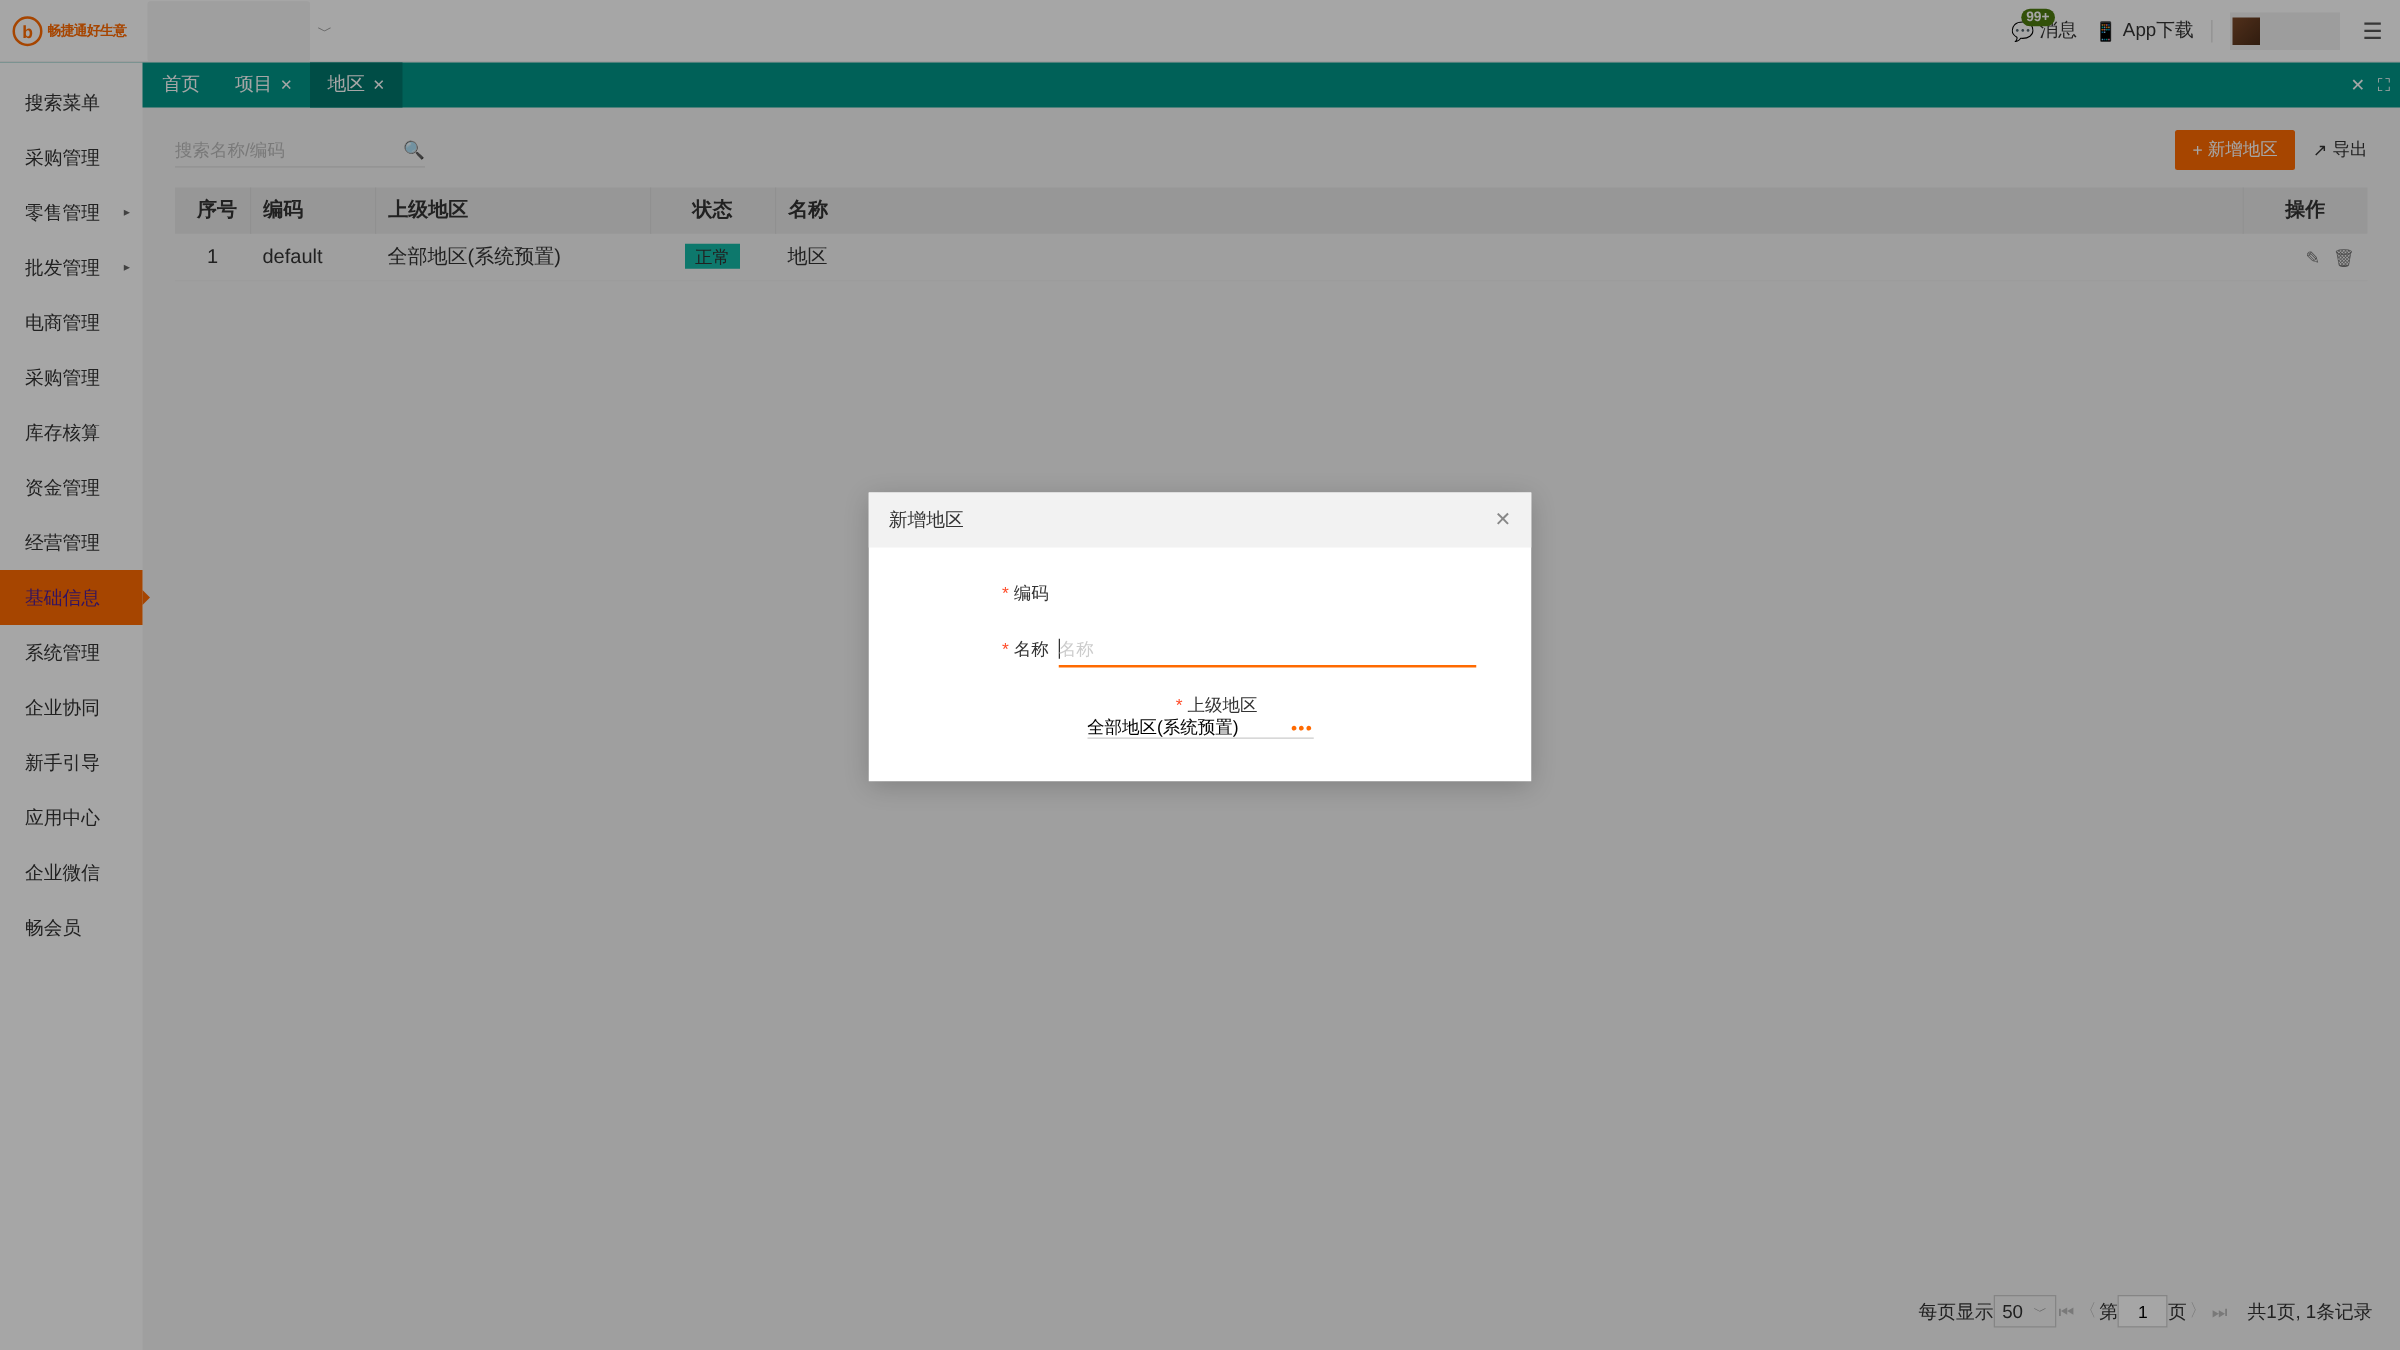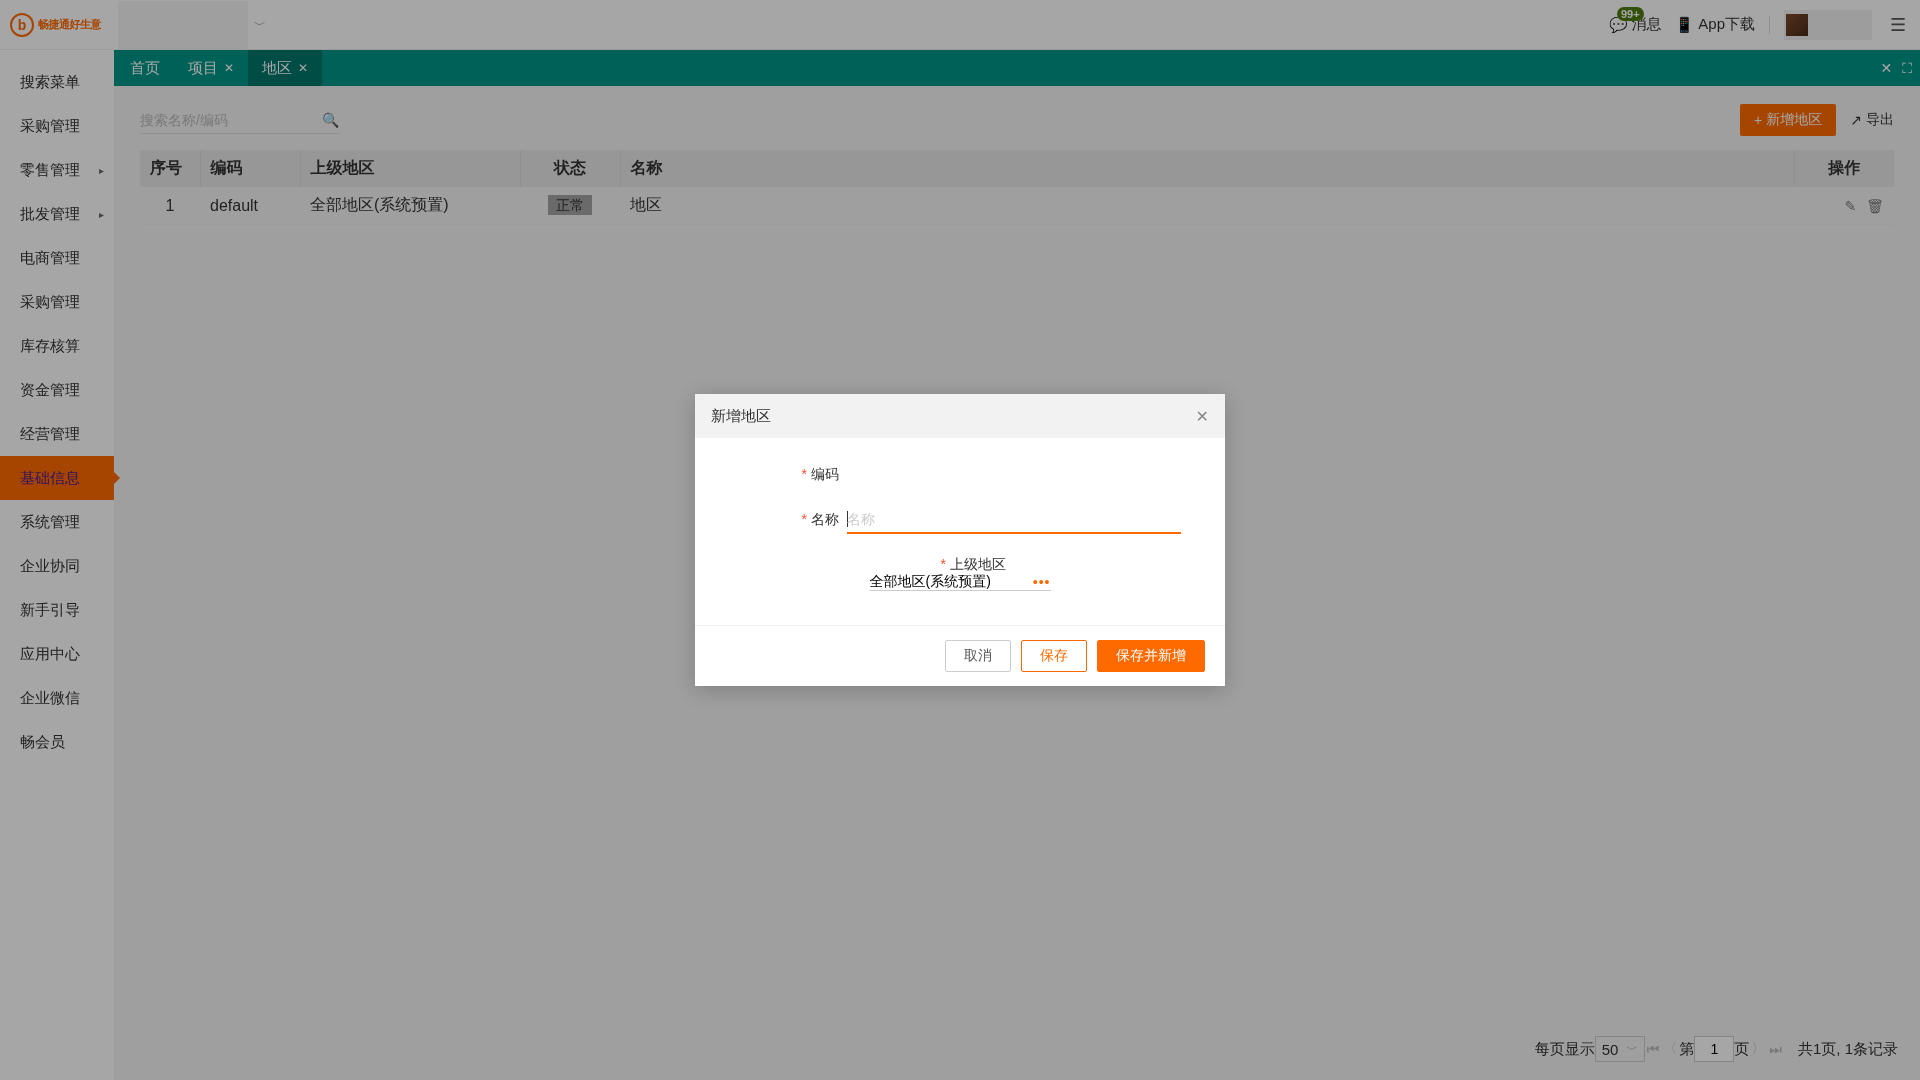--- a/index.html
+++ b/index.html
@@ -44,21 +44,21 @@
 .search-icon { color: #ff6a00; font-size: 14px; cursor: pointer; }
 .toolbar-right { margin-left: auto; display: flex; align-items: center; gap: 14px; }
 .btn-primary { background: #ff6a00; color: #fff; height: 32px; padding: 0 14px; display: flex; align-items: center; gap: 4px; border-radius: 2px; font-size: 14px; cursor: pointer; }
 .btn-secondary { color: #333; font-size: 14px; display: flex; align-items: center; gap: 4px; cursor: pointer; }
 
 
 .table { width: 100%; border-collapse: collapse; }
 .table th { background: #e9e9e9; font-weight: bold; font-size: 16px; color: #333; text-align: left; padding: 8px 10px; border-right: 1px solid #ddd; }
 .table th:last-child { border-right: none; }
 .table td { padding: 8px 10px; font-size: 16px; color: #333; border-bottom: 1px solid #f0f0f0; }
-.status-tag { background: #a3a3a3; color: #333; padding: 2px 8px; font-size: 14px; }
+.status-tag { background: #14b8a6; color: #333; padding: 2px 8px; font-size: 14px; }
 .row-actions { display: flex; gap: 10px; justify-content: flex-end; color: #777; }
 .row-actions span { cursor: pointer; font-size: 14px; }
 
 
 .pagination { position: absolute; bottom: 18px; right: 22px; display: flex; align-items: center; font-size: 15px; color: #333; justify-content: flex-end; }
 .pg-select { width: 50px; height: 26px; border: 1px solid #ccc; display: flex; align-items: center; justify-content: space-between; padding: 0 6px; cursor: pointer; }
 .pg-icon { color: #bbb; cursor: pointer; font-size: 14px; padding: 0 2px; }
 .pg-input { width: 40px; height: 26px; border: 1px solid #ccc; text-align: center; font-size: 14px; }
 
 
@@ -196,21 +196,21 @@
       <div class="btn-secondary">
         <span>↗</span>
         <span>导出</span>
       </div>
     </div>
   </div>
 
   <table class="table">
     <thead>
       <tr>
-        <th style="width:60px;text-align:left;">序号</th>
+        <th style="width:60px;text-align:right;">序号</th>
         <th style="width:100px;">编码</th>
         <th style="width:220px;">上级地区</th>
         <th style="width:100px;text-align:center;">状态</th>
         <th>名称</th>
         <th style="width:100px;text-align:center;">操作</th>
       </tr>
     </thead>
     <tbody>
       <tr>
         <td style="text-align:center;">1</td>
@@ -263,24 +263,13 @@
       </div>
     </div>
     <div class="form-row" style="margin-bottom:6px;flex-direction:column;">
       <div class="form-label"><span class="req-star">*</span><span>上级地区</span></div>
       <div class="form-input-wrap">
         <input type="text" value="全部地区(系统预置)" style="">
         <span class="more-dots">•••</span>
       </div>
     </div>
   </div>
-  <div class="modal-footer">
-    <div class="btn btn-cancel">
-        <span>取消</span>
-      </div>
-    <div class="btn btn-save">
-        <span>保存</span>
-      </div>
-    <div class="btn btn-save-new">
-        <span>保存并新增</span>
-      </div>
-  </div>
 </div>
 
 </body></html>

